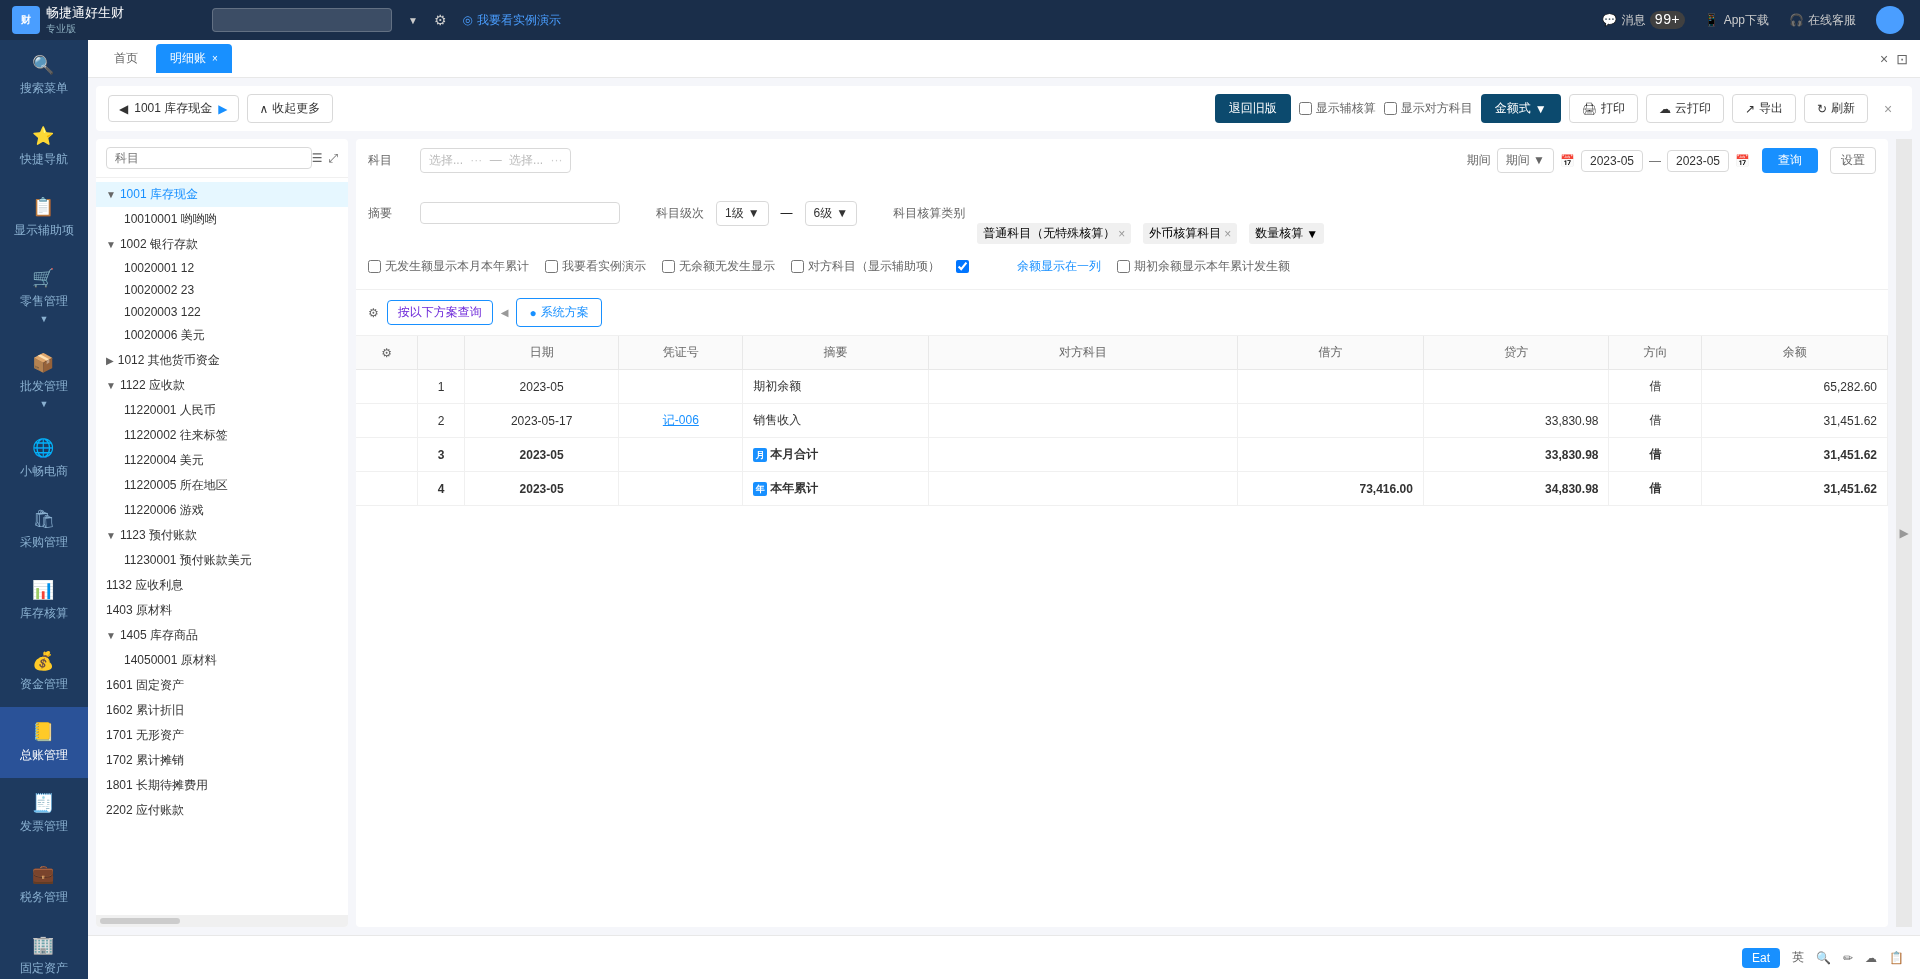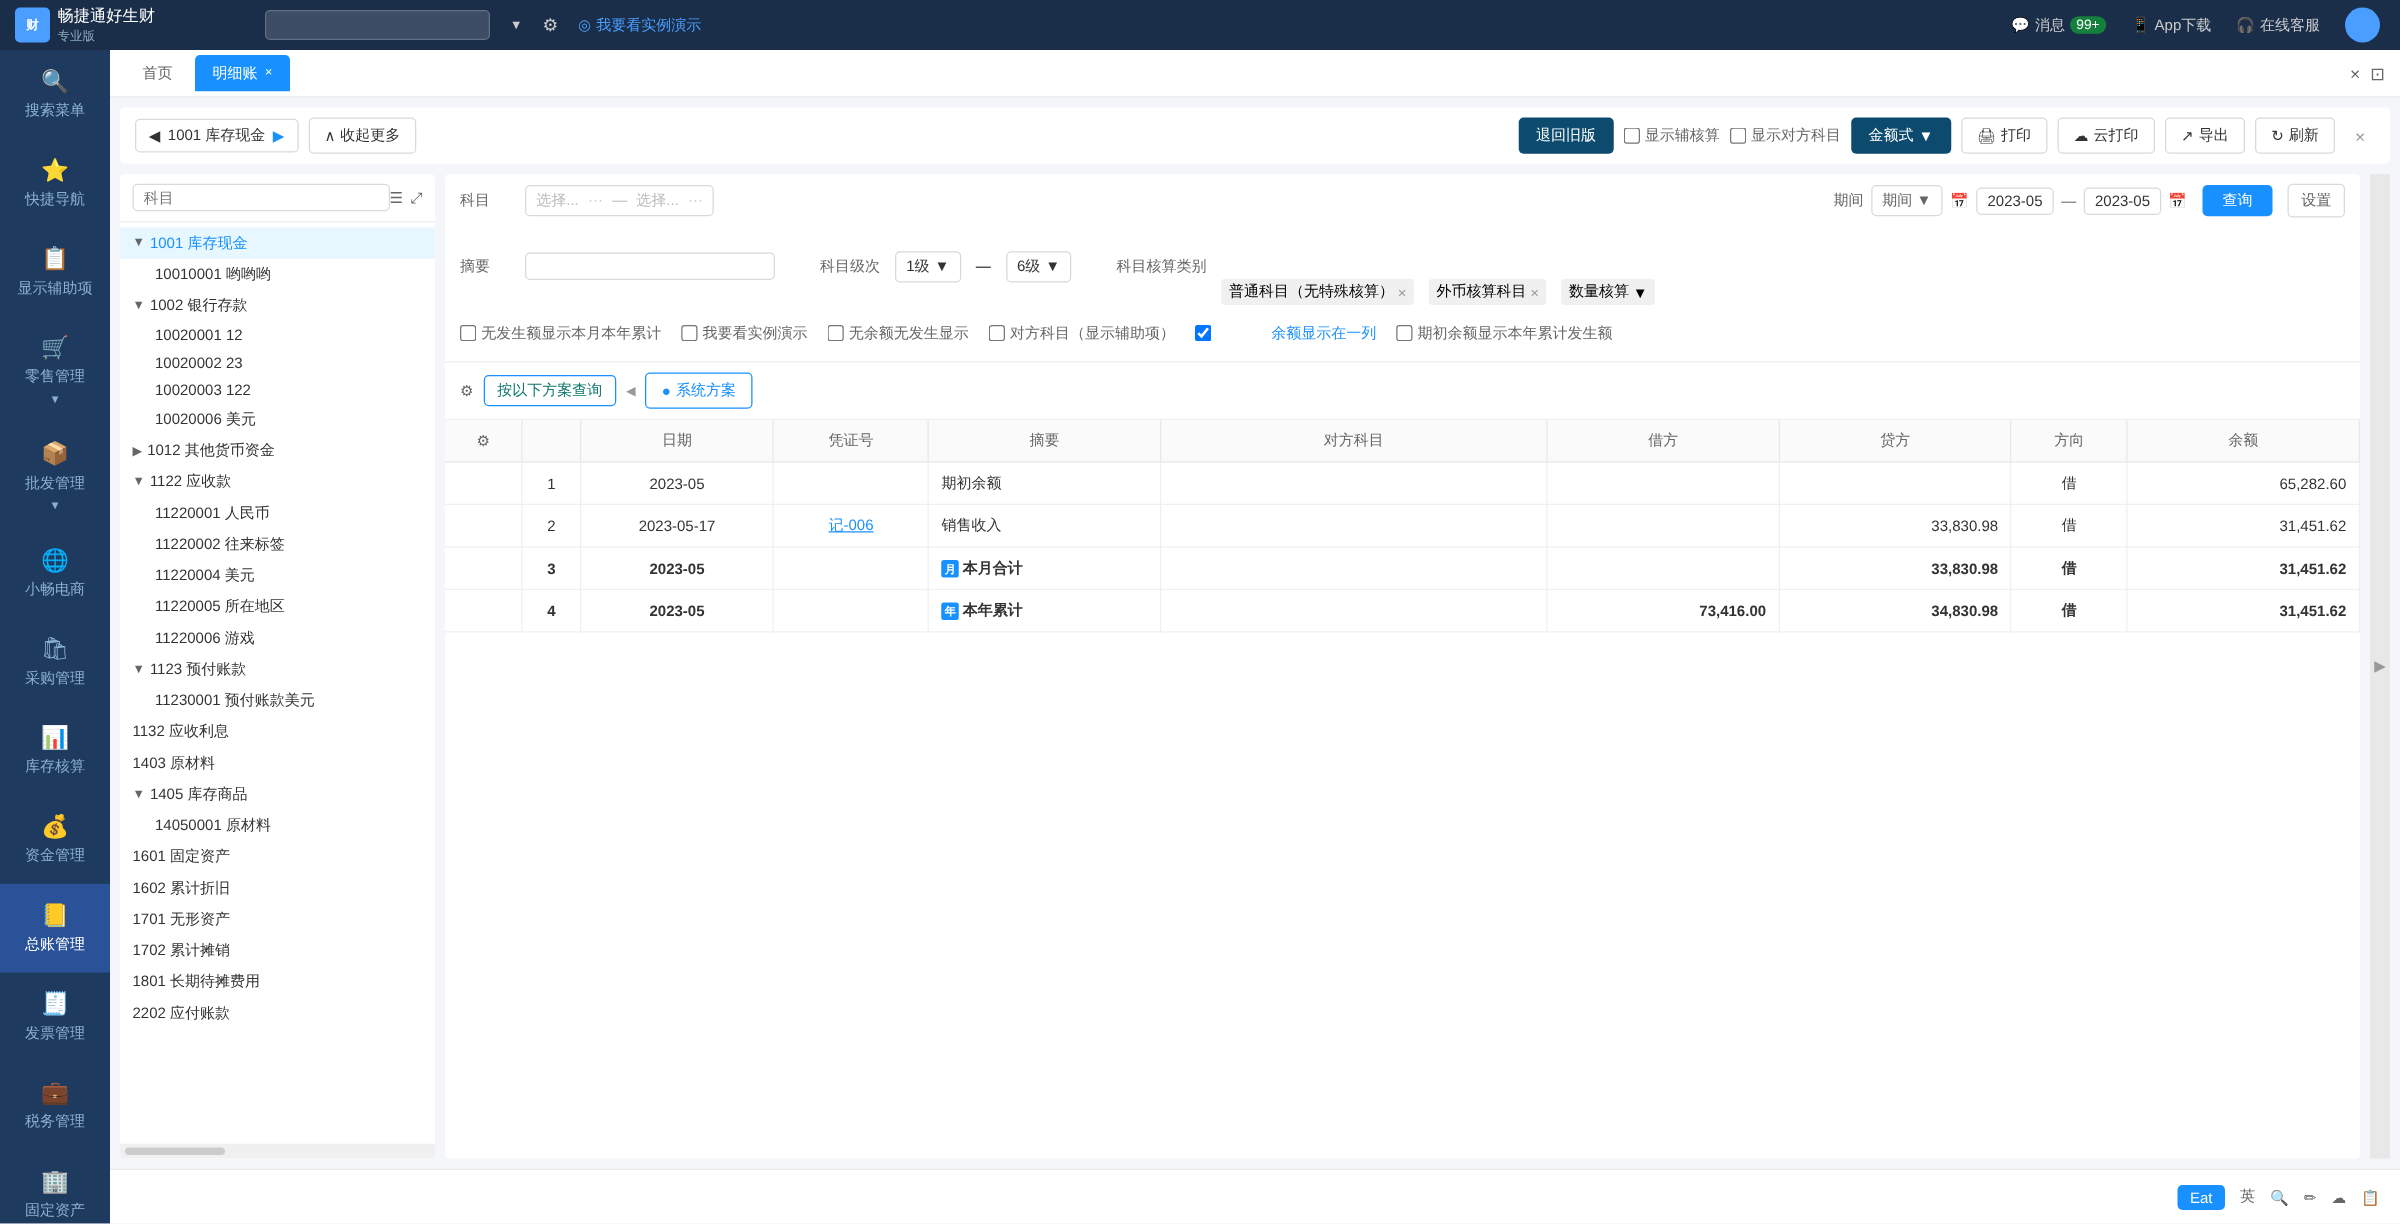--- a/index.html
+++ b/index.html
@@ -11,21 +11,21 @@
     .top-bar-logo-icon { width: 28px; height: 28px; background: #4a9eff; border-radius: 4px; display: flex; align-items: center; justify-content: center; font-size: 10px; color: #fff; font-weight: bold; }
     .top-bar-logo-text { font-size: 13px; color: #fff; }
     .top-bar-logo-sub { font-size: 10px; color: #8ab; }
     .top-bar-center { flex: 1; display: flex; align-items: center; gap: 16px; }
     .top-bar-search { background: rgba(255,255,255,0.15); border: 1px solid rgba(255,255,255,0.2); border-radius: 4px; padding: 4px 10px; color: #fff; width: 180px; outline: none; }
     .top-bar-dropdown { color: #ccc; cursor: pointer; font-size: 10px; }
     .top-bar-settings { color: #ccc; cursor: pointer; font-size: 14px; }
     .top-bar-demo { color: #4a9eff; cursor: pointer; display: flex; align-items: center; gap: 4px; }
     .top-bar-right { display: flex; align-items: center; gap: 20px; color: #ccc; }
     .top-bar-right-item { display: flex; align-items: center; gap: 4px; cursor: pointer; }
-    .badge { background: #15803d; color: #fff; border-radius: 10px; padding: 1px 5px; font-size: 11px; }
+    .badge { background: #404040; color: #fff; border-radius: 10px; padding: 1px 5px; font-size: 14px; font-family: Liberation Mono, monospace; }
     .top-bar-avatar { width: 28px; height: 28px; background: #4a9eff; border-radius: 50%; }
     .top-bar-username { color: #fff; cursor: pointer; }
 
     
     .main-layout { display: flex; flex: 1; overflow: hidden; }
 
     
     .sidebar { width: 88px; background: #1e3a5f; display: flex; flex-direction: column; flex-shrink: 0; }
     .sidebar-item { padding: 14px 0; display: flex; flex-direction: column; align-items: center; gap: 4px; cursor: pointer; color: #8ab0d0; font-size: 11px; }
     .sidebar-item.active { background: #2a5298; color: #fff; }
@@ -84,21 +84,21 @@
     .filter-select { border: 1px solid #d9d9d9; border-radius: 4px; padding: 3px 8px; font-size: 12px; display: flex; align-items: center; gap: 4px; color: #333; }
     .tag { background: #f0f0f0; border-radius: 3px; padding: 2px 6px; font-size: 11px; display: flex; align-items: center; gap: 3px; margin-top: 41px; }
     .tag-x { cursor: pointer; color: #999; }
 
     .filter-row3 { display: flex; align-items: center; gap: 16px; padding: 6px 0; }
     .filter-checkbox { display: flex; align-items: center; gap: 4px; color: #666; cursor: pointer; font-size: 11px; }
     .checkbox-checked { color: #1890ff; gap: 48px; }
     
     
     .solution-area { padding: 8px 12px; border-bottom: 1px solid #f0f0f0; display: flex; align-items: center; gap: 8px; flex-shrink: 0; }
-    .solution-btn { display: flex; align-items: center; gap: 4px; color: #0f766e; cursor: pointer; border: 1px solid #1890ff; border-radius: 4px; padding: 3px 10px; font-size: 12px; }
+    .solution-btn { display: flex; align-items: center; gap: 4px; color: #6d28d9; cursor: pointer; border: 1px solid #1890ff; border-radius: 4px; padding: 3px 10px; font-size: 12px; }
 
     
     .table-area { flex: 1; overflow-y: auto; }
     table { width: 100%; border-collapse: collapse; }
     table th { background: #fafafa; border-bottom: 1px solid #e8e8e8; border-right: 1px solid #e8e8e8; padding: 8px 10px; text-align: center; color: #666; font-weight: normal; white-space: nowrap; }
     table td { border-bottom: 1px solid #f0f0f0; border-right: 1px solid #f0f0f0; padding: 8px 10px; color: #333; white-space: nowrap; }
     .td-center { text-align: center; }
     .td-right { text-align: right; }
     .td-link { color: #1890ff; cursor: pointer; text-decoration: underline; }
     .row-bold td { font-weight: bold; }

